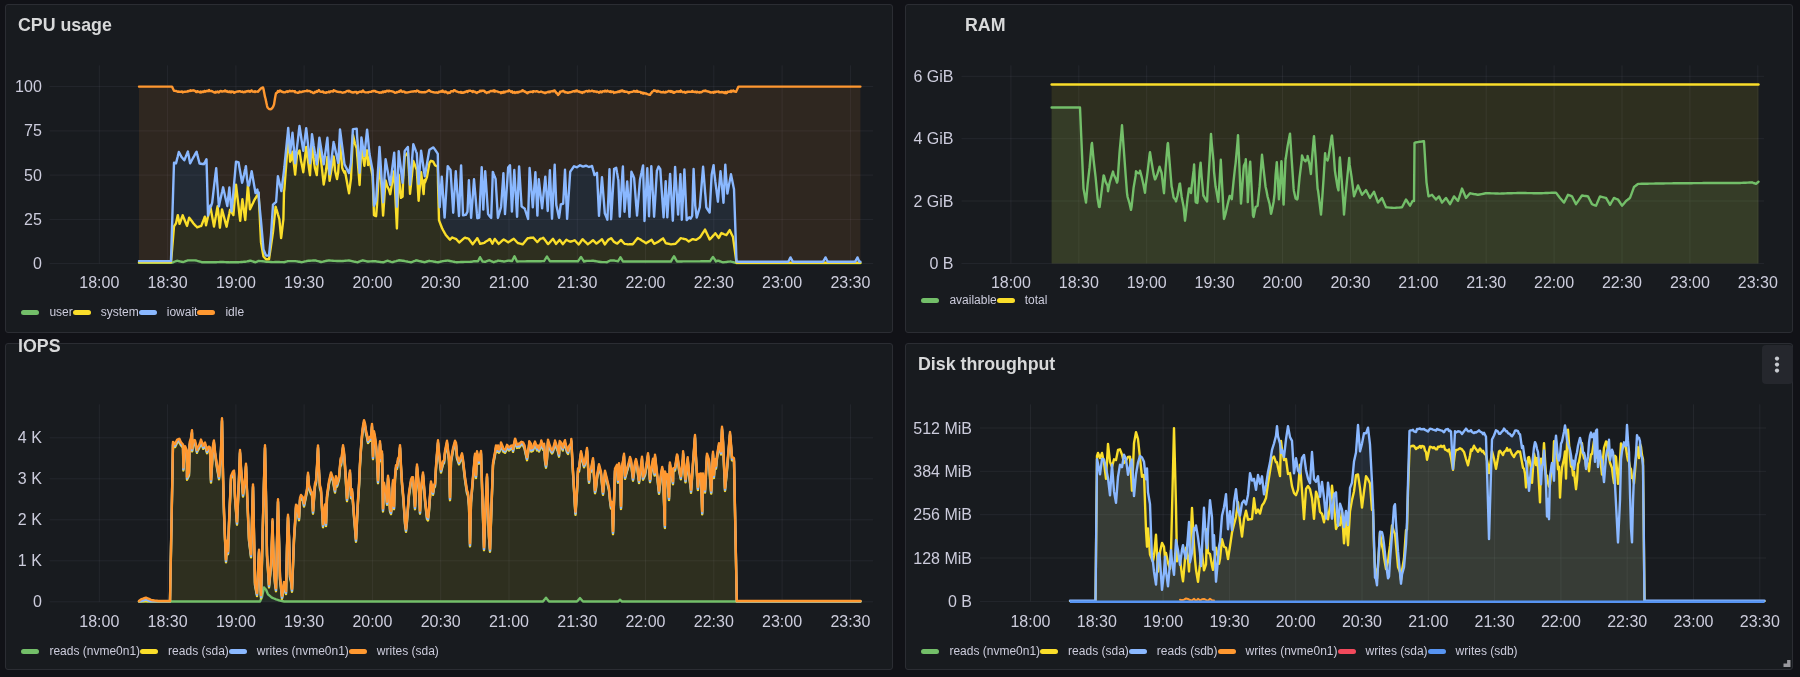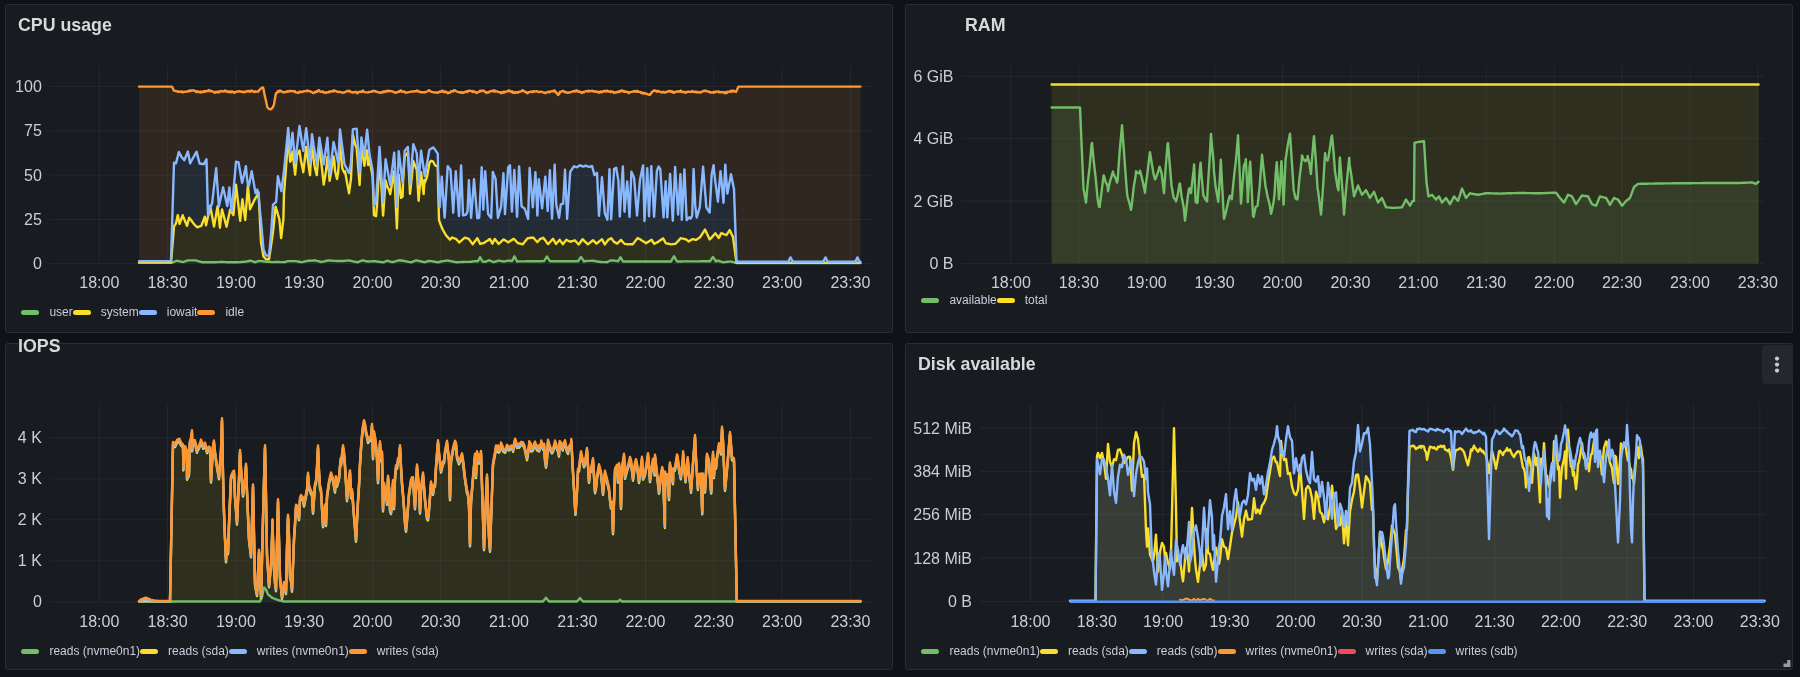--- a/index.html
+++ b/index.html
@@ -12,21 +12,21 @@
 svg { position:absolute; left:0; top:0; }
 </style></head>
 <body>
 <div class="panel" style="left:5px;top:4px;width:888px;height:329px"></div>
 <div class="panel" style="left:905px;top:4px;width:888px;height:329px"></div>
 <div class="panel" style="left:5px;top:343px;width:888px;height:327px"></div>
 <div class="panel" style="left:905px;top:343px;width:888px;height:327px"></div>
 <div class="ptitle" style="left:18px;top:15px">CPU usage</div>
 <div class="ptitle" style="left:965px;top:15px">RAM</div>
 <div class="ptitle" style="left:18px;top:336px">IOPS</div>
-<div class="ptitle" style="left:918px;top:354px">Disk available</div>
+<div class="ptitle" style="left:918px;top:354px">Disk throughput</div>
 <div class="kebab"></div>
 <svg width="1800" height="677" viewBox="0 0 1800 677" font-family="Liberation Sans, sans-serif">
 <line x1="49.6" y1="263.6" x2="873.2" y2="263.6" stroke="rgba(204,204,220,0.07)" stroke-width="1"></line>
 <text x="41.8" y="269.1" text-anchor="end" font-size="16" fill="#CCCCDC">0</text>
 <line x1="49.6" y1="219.4" x2="873.2" y2="219.4" stroke="rgba(204,204,220,0.07)" stroke-width="1"></line>
 <text x="41.8" y="224.9" text-anchor="end" font-size="16" fill="#CCCCDC">25</text>
 <line x1="49.6" y1="175.1" x2="873.2" y2="175.1" stroke="rgba(204,204,220,0.07)" stroke-width="1"></line>
 <text x="41.8" y="180.6" text-anchor="end" font-size="16" fill="#CCCCDC">50</text>
 <line x1="49.6" y1="130.9" x2="873.2" y2="130.9" stroke="rgba(204,204,220,0.07)" stroke-width="1"></line>
 <text x="41.8" y="136.4" text-anchor="end" font-size="16" fill="#CCCCDC">75</text>

